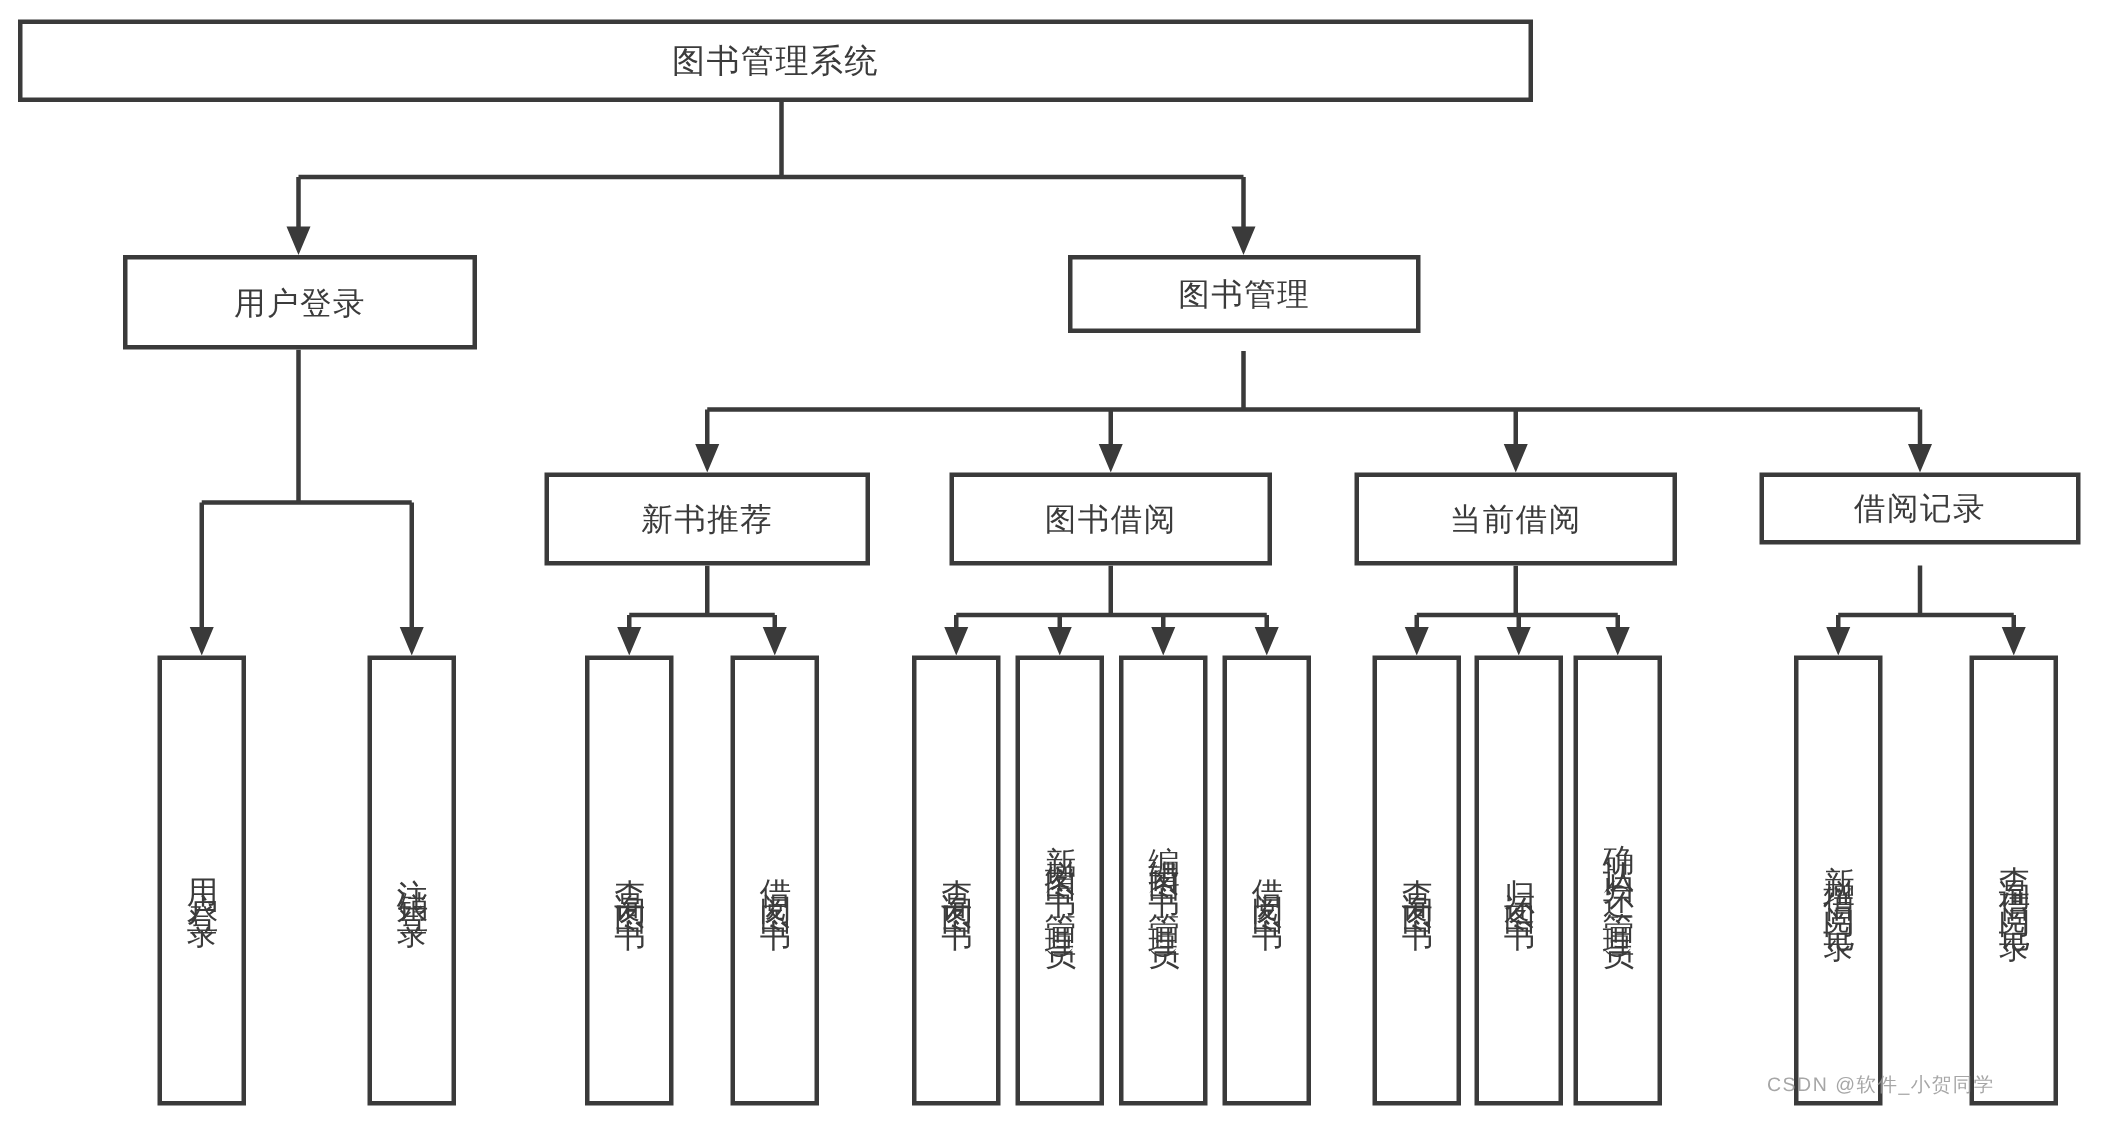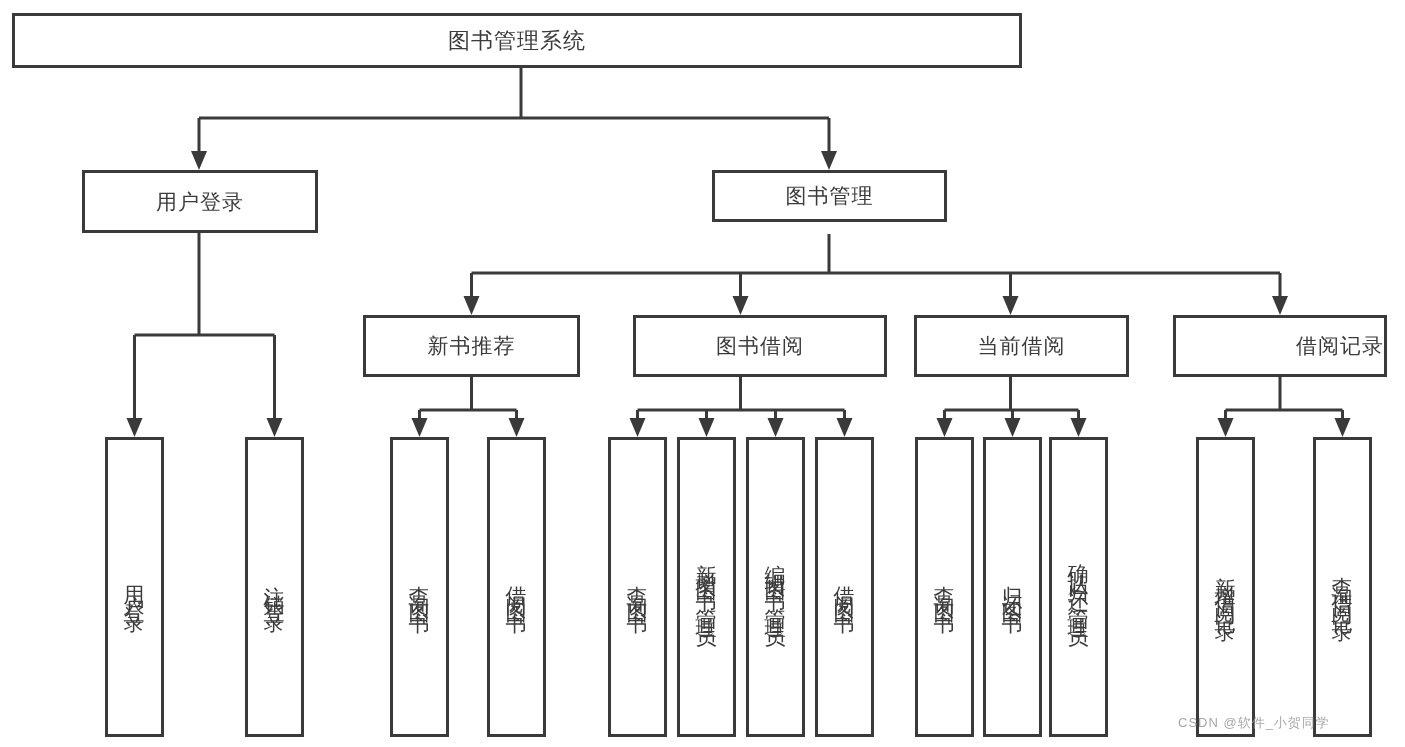--- a/index.html
+++ b/index.html
@@ -121,27 +121,27 @@
   <div class="box" style="left:82px; top:170px; width:236px; height:63px;">
     <span class="h-label">用户登录</span>
   </div>
   <div class="box" style="left:712px; top:170px; width:235px; height:52px;">
     <span class="h-label">图书管理</span>
   </div>
 
   <div class="box" style="left:363px; top:315px; width:217px; height:62px;">
     <span class="h-label">新书推荐</span>
   </div>
-  <div class="box" style="left:633px; top:315px; width:254px; height:62px;">
+  <div class="box" style="left:633px; top:315px; width:215px; height:62px;">
     <span class="h-label">图书借阅</span>
   </div>
-  <div class="box" style="left:903px; top:315px; width:215px; height:62px;margin-left:11px;">
+  <div class="box" style="left:903px; top:315px; width:215px; height:62px;">
     <span class="h-label">当前借阅</span>
   </div>
-  <div class="box" style="left:1173px; top:315px; width:214px; height:62px;justify-content:flex-end;">
+  <div class="box" style="left:1173px; top:315px; width:214px; height:48px;">
     <span class="h-label">借阅记录</span>
   </div>
 
   <div class="box leaf" style="left:105px; top:437px; width:59px; height:300px;">
     <span class="v-label">用户登录</span>
   </div>
   <div class="box leaf" style="left:245px; top:437px; width:59px; height:300px;">
     <span class="v-label">注销登录</span>
   </div>
   <div class="box leaf" style="left:390px; top:437px; width:59px; height:300px;">

